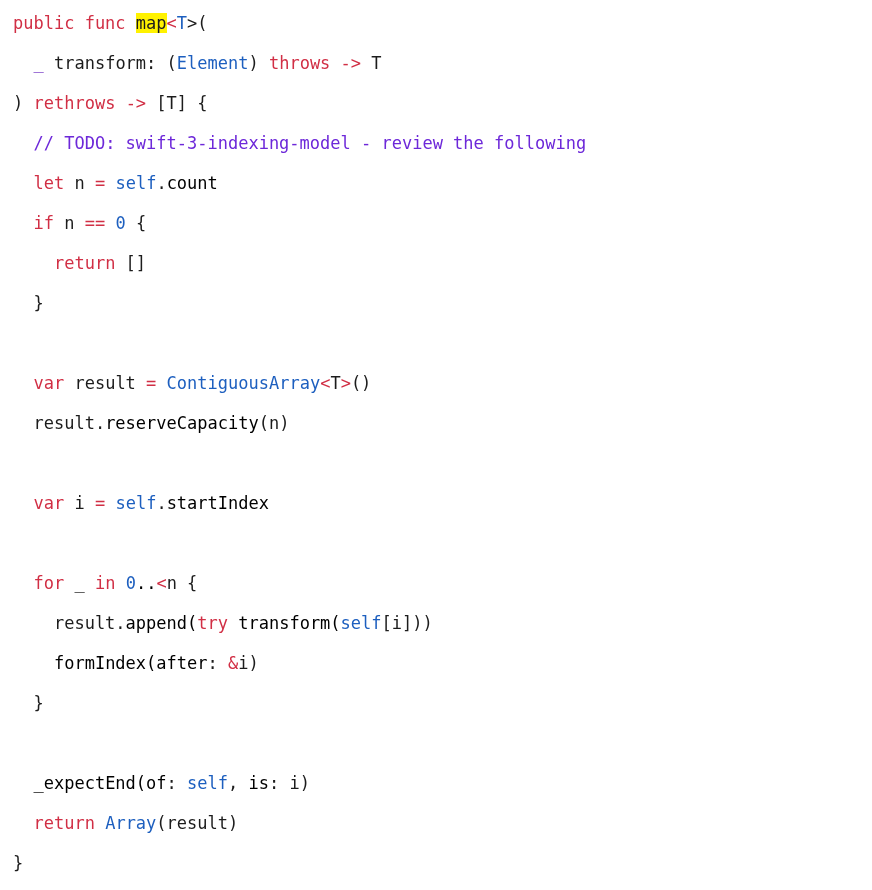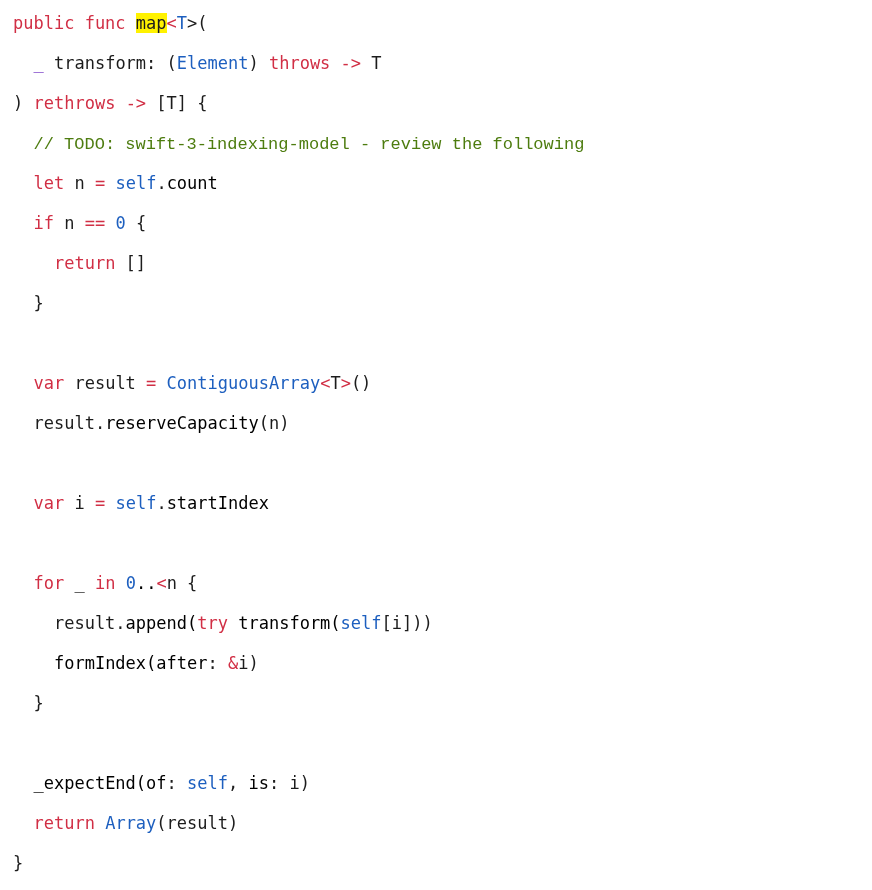--- a/index.html
+++ b/index.html
@@ -11,21 +11,21 @@
     line-height: 40px;
     color: #1c1c1c;
     white-space: pre;
     margin: 0;
   }
   .line { height: 40px; display: block; }
   .kw { color: #d12f45; }
   .ty { color: #1d5fbf; }
   .fn { color: #000000; }
   .num { color: #1d5fbf; }
-  .cm { color: #4d7c0f; font-family: Liberation Mono, monospace; }
+  .cm { color: #6d28d9; }
   .pl { color: #1c1c1c; }
   .hl { background: #fff200; }
   .us { color: #7a3fc8; }
 </style>
 </head>
 <body>
 
 <pre class="code" id="code"><span class="line"><span class="kw">public func </span><span class="hl">map</span><span class="kw">&lt;</span><span class="ty">T</span><span class="pl">&gt;(</span></span><span class="line"><span class="pl">  </span><span class="us">_</span><span class="pl"> transform: (</span><span class="ty">Element</span><span class="pl">) </span><span class="kw">throws</span><span class="pl"> </span><span class="kw">-&gt;</span><span class="pl"> T</span></span><span class="line"><span class="pl">) </span><span class="kw">rethrows</span><span class="pl"> </span><span class="kw">-&gt;</span><span class="pl"> [T] {</span></span><span class="line"><span class="pl">  </span><span class="cm">// TODO: swift-3-indexing-model - review the following</span></span><span class="line"><span class="pl">  </span><span class="kw">let</span><span class="pl"> n </span><span class="kw">=</span><span class="pl"> </span><span class="ty">self</span><span class="pl">.</span><span class="fn">count</span></span><span class="line"><span class="pl">  </span><span class="kw">if</span><span class="pl"> n </span><span class="kw">==</span><span class="pl"> </span><span class="num">0</span><span class="pl"> {</span></span><span class="line"><span class="pl">    </span><span class="kw">return</span><span class="pl"> []</span></span><span class="line"><span class="pl">  }</span></span><span class="line"><span class="pl"></span> </span><span class="line"><span class="pl">  </span><span class="kw">var</span><span class="pl"> result </span><span class="kw">=</span><span class="pl"> </span><span class="ty">ContiguousArray</span><span class="kw">&lt;</span><span class="pl">T</span><span class="kw">&gt;</span><span class="pl">()</span></span><span class="line"><span class="pl">  result.</span><span class="fn">reserveCapacity</span><span class="pl">(n)</span></span><span class="line"><span class="pl"></span> </span><span class="line"><span class="pl">  </span><span class="kw">var</span><span class="pl"> i </span><span class="kw">=</span><span class="pl"> </span><span class="ty">self</span><span class="pl">.</span><span class="fn">startIndex</span></span><span class="line"><span class="pl"></span> </span><span class="line"><span class="pl">  </span><span class="kw">for</span><span class="pl"> _ </span><span class="kw">in</span><span class="pl"> </span><span class="num">0</span><span class="fn">..</span><span class="kw">&lt;</span><span class="pl">n {</span></span><span class="line"><span class="pl">    result.</span><span class="fn">append</span><span class="fn">(</span><span class="kw">try</span><span class="pl"> </span><span class="fn">transform</span><span class="fn">(</span><span class="ty">self</span><span class="pl">[i]))</span></span><span class="line"><span class="pl">    </span><span class="fn">formIndex</span><span class="fn">(</span><span class="fn">after</span><span class="pl">: </span><span class="kw">&amp;</span><span class="pl">i)</span></span><span class="line"><span class="pl">  }</span></span><span class="line"><span class="pl"></span> </span><span class="line"><span class="pl">  </span><span class="fn">_expectEnd</span><span class="fn">(</span><span class="fn">of</span><span class="pl">: </span><span class="ty">self</span><span class="pl">, </span><span class="fn">is</span><span class="pl">: i)</span></span><span class="line"><span class="pl">  </span><span class="kw">return</span><span class="pl"> </span><span class="ty">Array</span><span class="pl">(result)</span></span><span class="line"><span class="pl">}</span></span></pre>
 
 </body></html>

